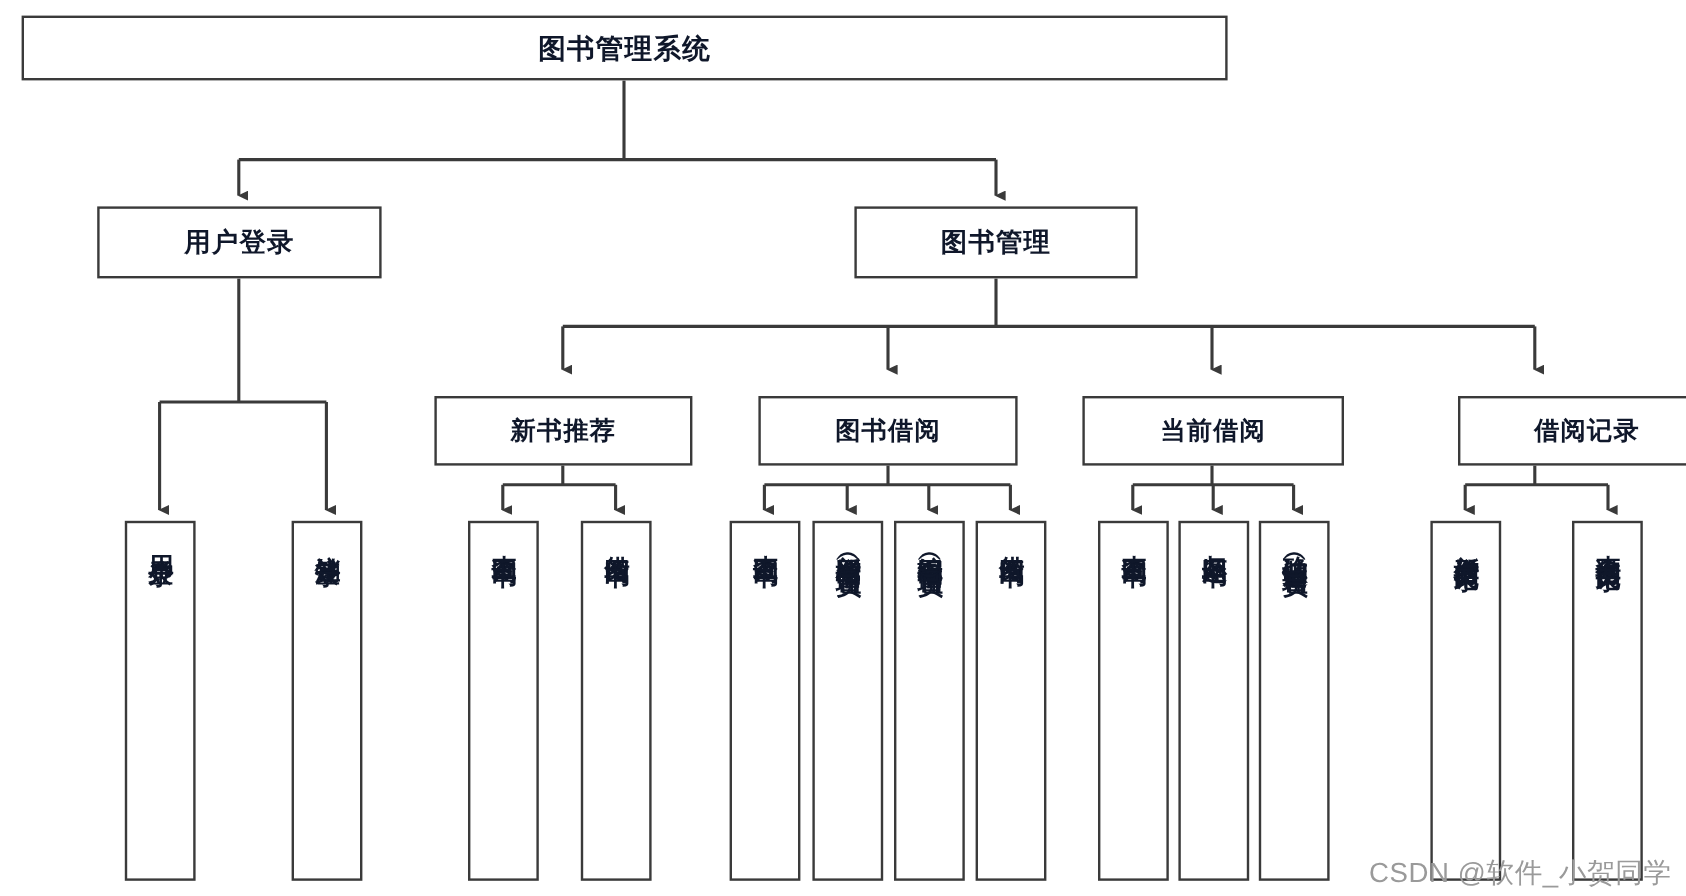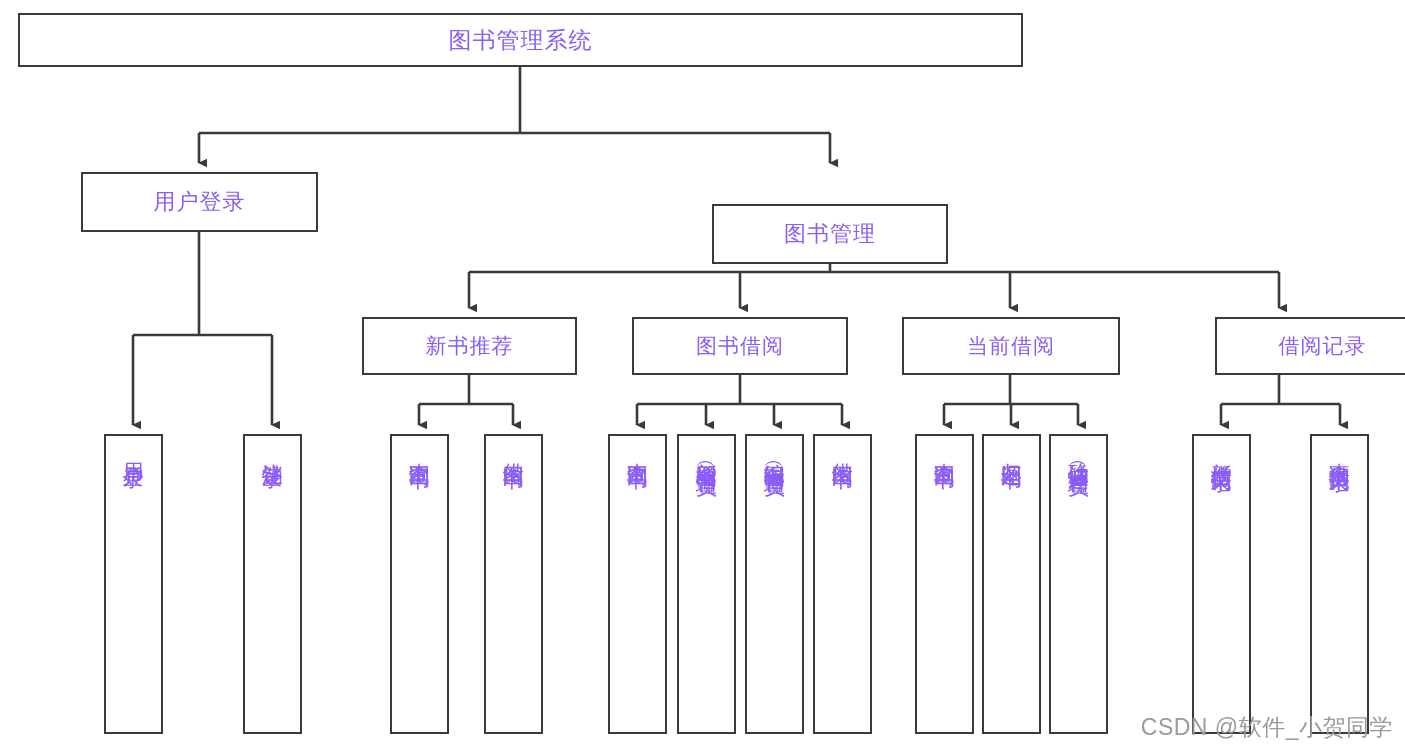--- a/index.html
+++ b/index.html
@@ -29,34 +29,36 @@
   }
   .node {
     position: absolute;
     box-sizing: border-box;
     background: #ffffff;
     border: 2.5px solid #3a3a3a;
     display: flex;
     align-items: center;
     justify-content: center;
     text-align: right;
-    color: #8b5cf6;
+    color: #0f172a;
     z-index: 3;
+    font-weight: bold;
   }
   .node-root {
     font-size: 23px;
     letter-spacing: 1px;
   }
   .node-l2 {
     font-size: 22px;
     letter-spacing: 1px;
   }
   .node-l3 {
     font-size: 21px;
     letter-spacing: 1px;
+    margin-top: 13px;
   }
   .node-leaf {
     font-size: 21px;
     padding-top: 10px;
     align-items: flex-start;
     justify-content: center;
   }
   .vtext {
     writing-mode: vertical-rl;
     text-orientation: upright;
@@ -130,21 +132,21 @@
     </g>
   </svg>
 
   <div class="node node-root" style="left:18px; top:13px; width:1005px; height:54px;">
     <span>图书管理系统</span>
   </div>
 
   <div class="node node-l2" style="left:81px; top:172px; width:237px; height:60px;">
     <span>用户登录</span>
   </div>
-  <div class="node node-l2" style="left:712px; top:172px; width:236px; height:60px;margin-top:32px;">
+  <div class="node node-l2" style="left:712px; top:172px; width:236px; height:60px;">
     <span>图书管理</span>
   </div>
 
   <div class="node node-l3" style="left:362px; top:317px; width:215px; height:58px;">
     <span>新书推荐</span>
   </div>
   <div class="node node-l3" style="left:632px; top:317px; width:216px; height:58px;">
     <span>图书借阅</span>
   </div>
   <div class="node node-l3" style="left:902px; top:317px; width:218px; height:58px;">

